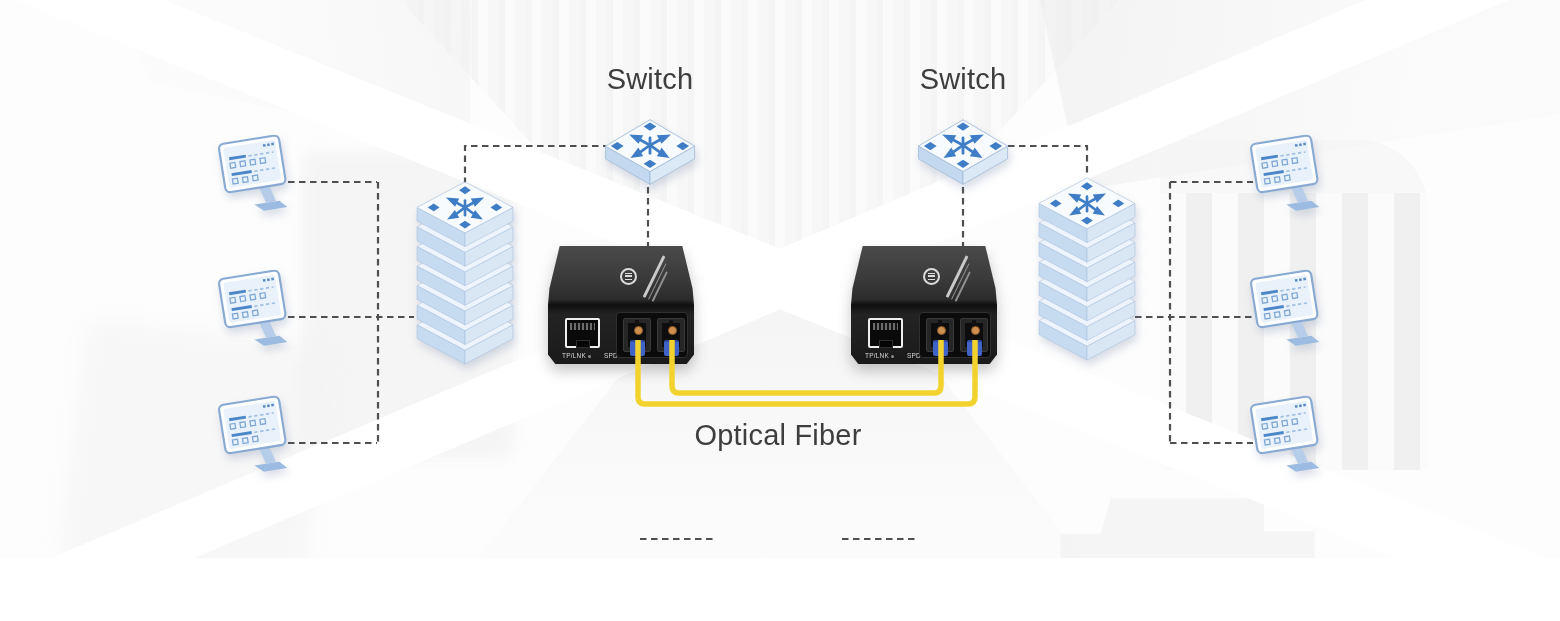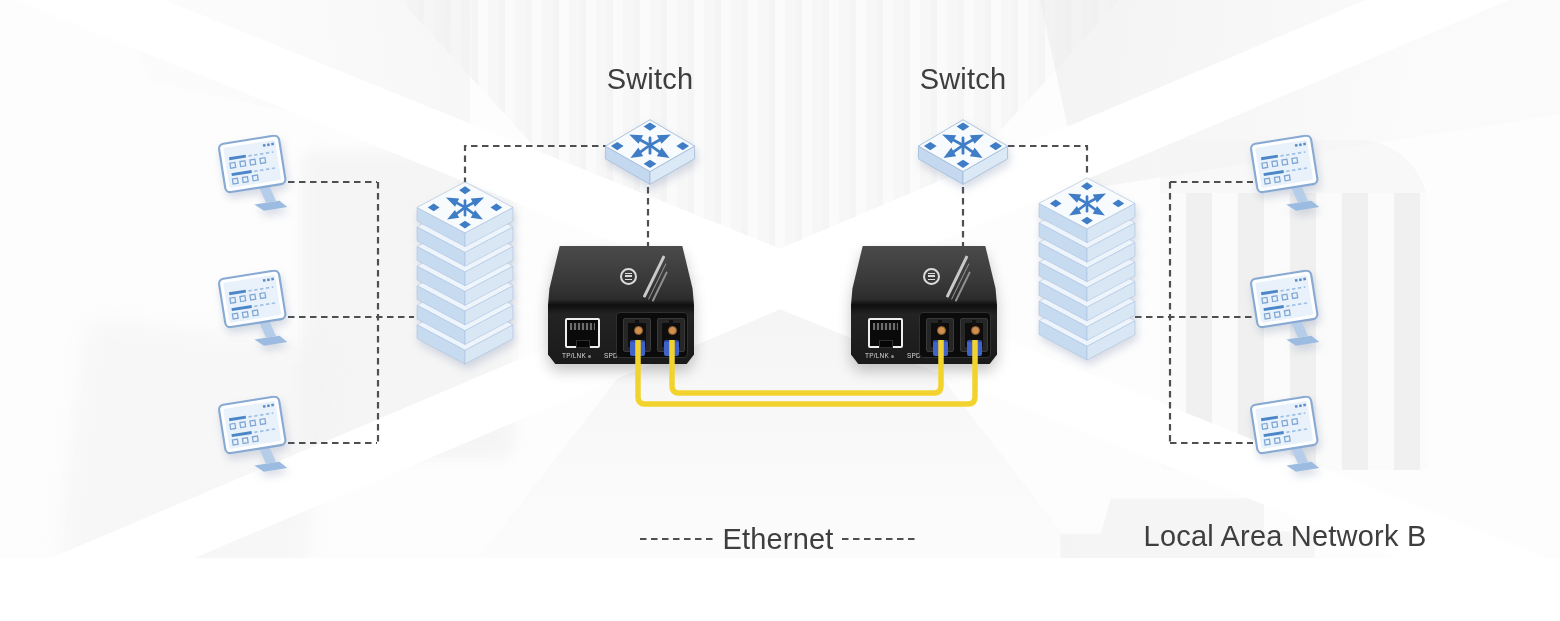--- a/index.html
+++ b/index.html
@@ -343,16 +343,15 @@
 
   <svg id="cable-layer" width="1560" height="621">
     <g fill="none" stroke="#f2d32e" stroke-width="5.5">
       <path d="M638 340 V397 Q638 404 645 404 H968 Q975 404 975 397 V340"></path>
       <path d="M672 340 V386 Q672 393 679 393 H934 Q941 393 941 386 V340"></path>
     </g>
   </svg>
 
   <div class="diagram-label" style="left:560px;top:63px;width:180px">Switch</div>
   <div class="diagram-label" style="left:873px;top:63px;width:180px">Switch</div>
-  <div class="diagram-label" style="left:688px;top:523px;width:180px">Ethernet</div>
-  <div class="diagram-label" style="left:1125px;top:520px;width:320px">Local Area Network B</div>
+  <div class="diagram-label" style="left:668px;top:419px;width:220px">Optical Fiber</div>
 
 </div>
 
 </body></html>

